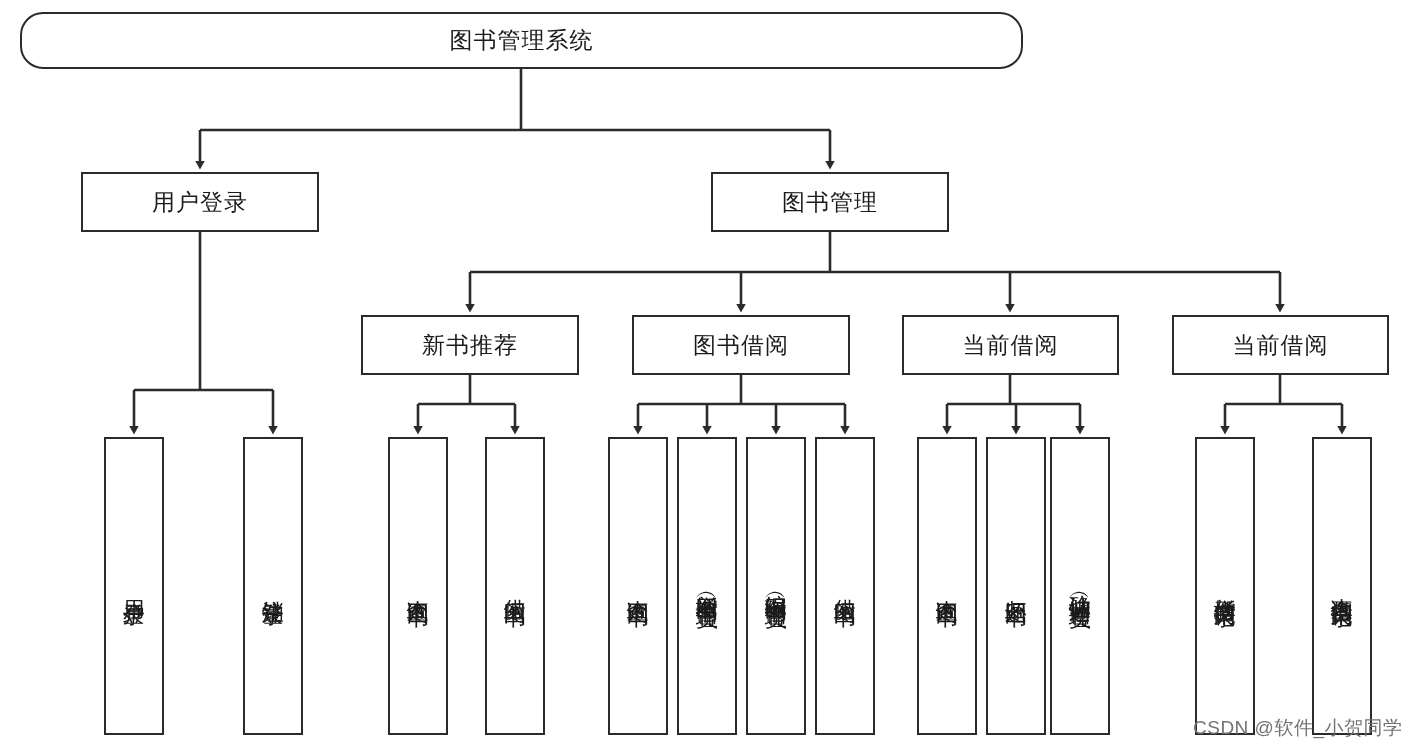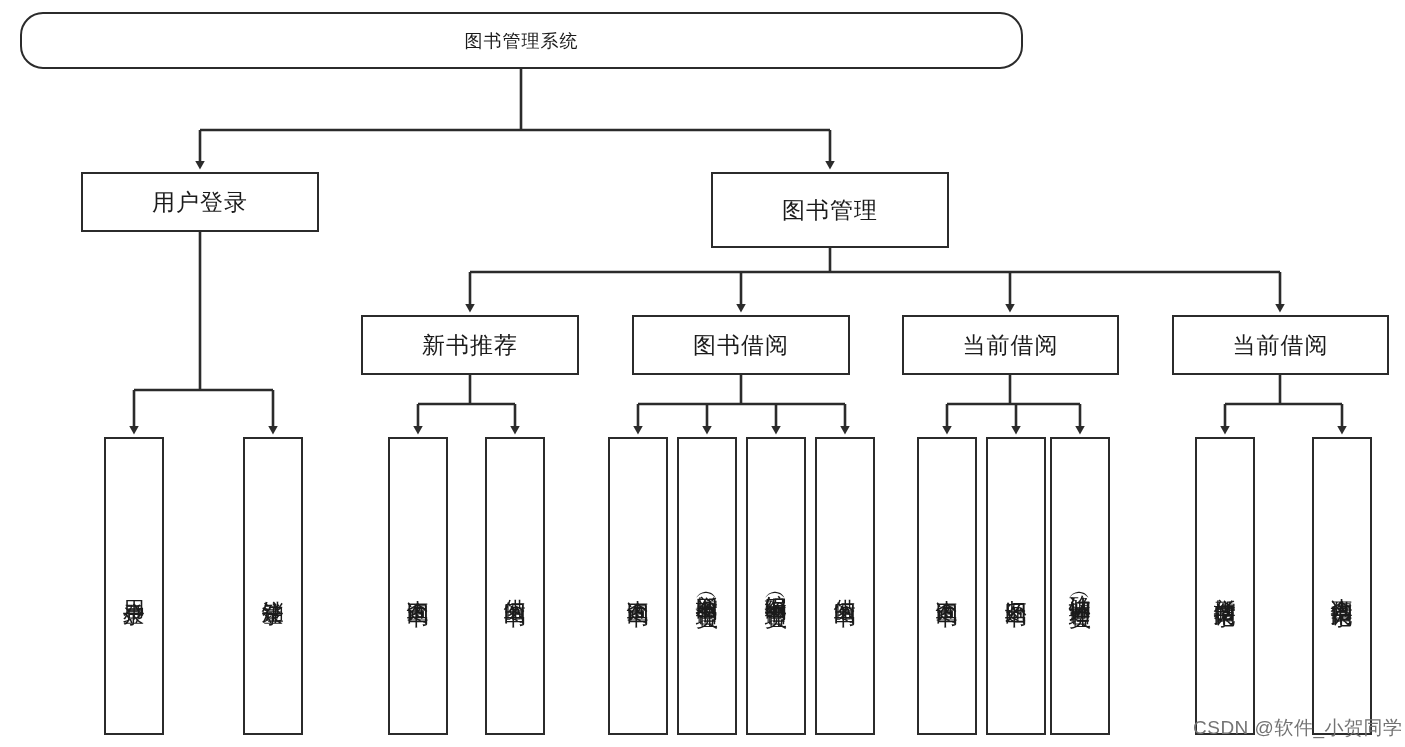--- a/index.html
+++ b/index.html
@@ -36,21 +36,21 @@
     align-items: center;
     justify-content: center;
     color: #1b1b1b;
   }
   .node.h {
     font-size: 23px;
     letter-spacing: 1px;
     white-space: nowrap;
   }
   .node.root {
-    font-size: 18px;
+    font-size: 23px;
     border-radius: 23px;
   }
   .node.v {
     font-size: 22px;
     padding: 4px 2px;
   }
   .vtext {
     writing-mode: vertical-rl;
     text-orientation: upright;
     line-height: 1.06;
@@ -110,21 +110,21 @@
         <line x1="1280" y1="375" x2="1280" y2="404"></line>
         <line x1="1225" y1="404" x2="1342" y2="404"></line>
         <line x1="1225" y1="404" x2="1225" y2="426" marker-end="url(#arrow)"></line>
         <line x1="1342" y1="404" x2="1342" y2="426" marker-end="url(#arrow)"></line>
       </g>
   </svg>
 
   <div class="node root h" style="left: 20px; top: 12px; width: 1003px; height: 57px;">图书管理系统</div>
 
   <div class="node h" style="left: 81px; top: 172px; width: 238px; height: 60px;">用户登录</div>
-  <div class="node h" style="left: 711px; top: 172px; width: 238px; height: 76px;">图书管理</div>
+  <div class="node h" style="left: 711px; top: 172px; width: 238px; height: 60px;">图书管理</div>
 
   <div class="node h" style="left: 361px; top: 315px; width: 218px; height: 60px;">新书推荐</div>
   <div class="node h" style="left: 632px; top: 315px; width: 218px; height: 60px;">图书借阅</div>
   <div class="node h" style="left: 902px; top: 315px; width: 217px; height: 60px; font-family: Liberation Mono, monospace;">当前借阅</div>
   <div class="node h" style="left: 1172px; top: 315px; width: 217px; height: 60px;">当前借阅</div>
 
   <div class="node v" style="left: 104px; top: 437px; width: 60px; height: 298px;">
     <span class="vtext">用户登录</span>
   </div>
   <div class="node v" style="left: 243px; top: 437px; width: 60px; height: 298px;">

